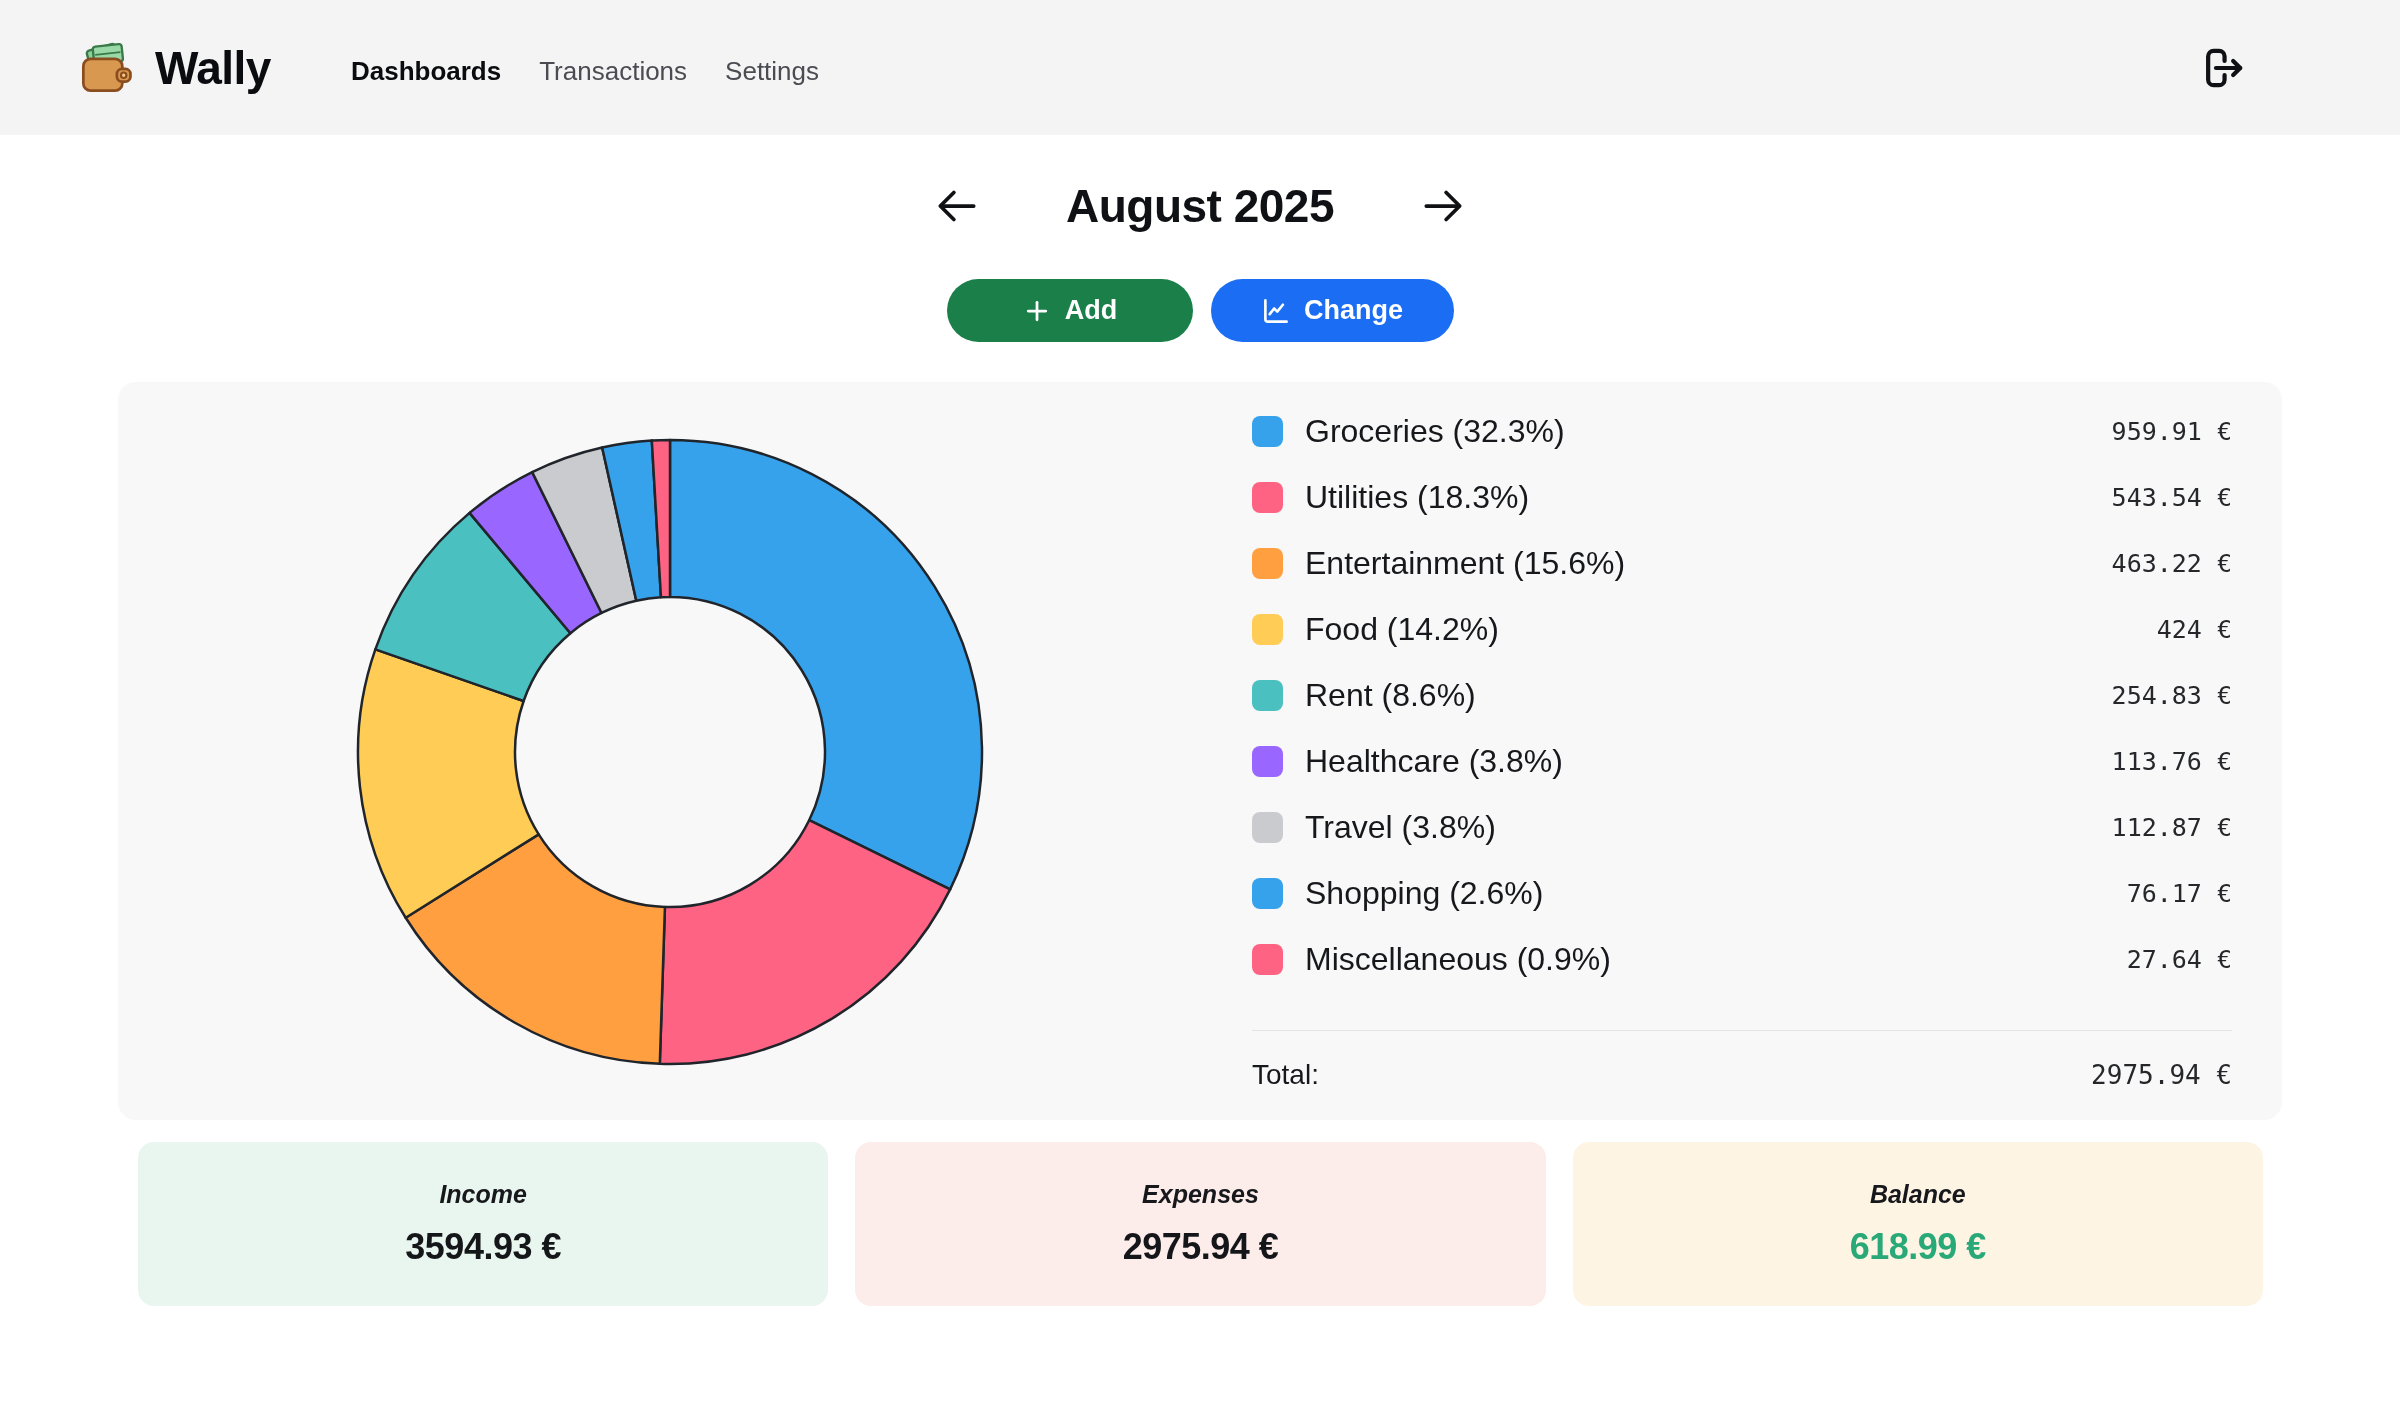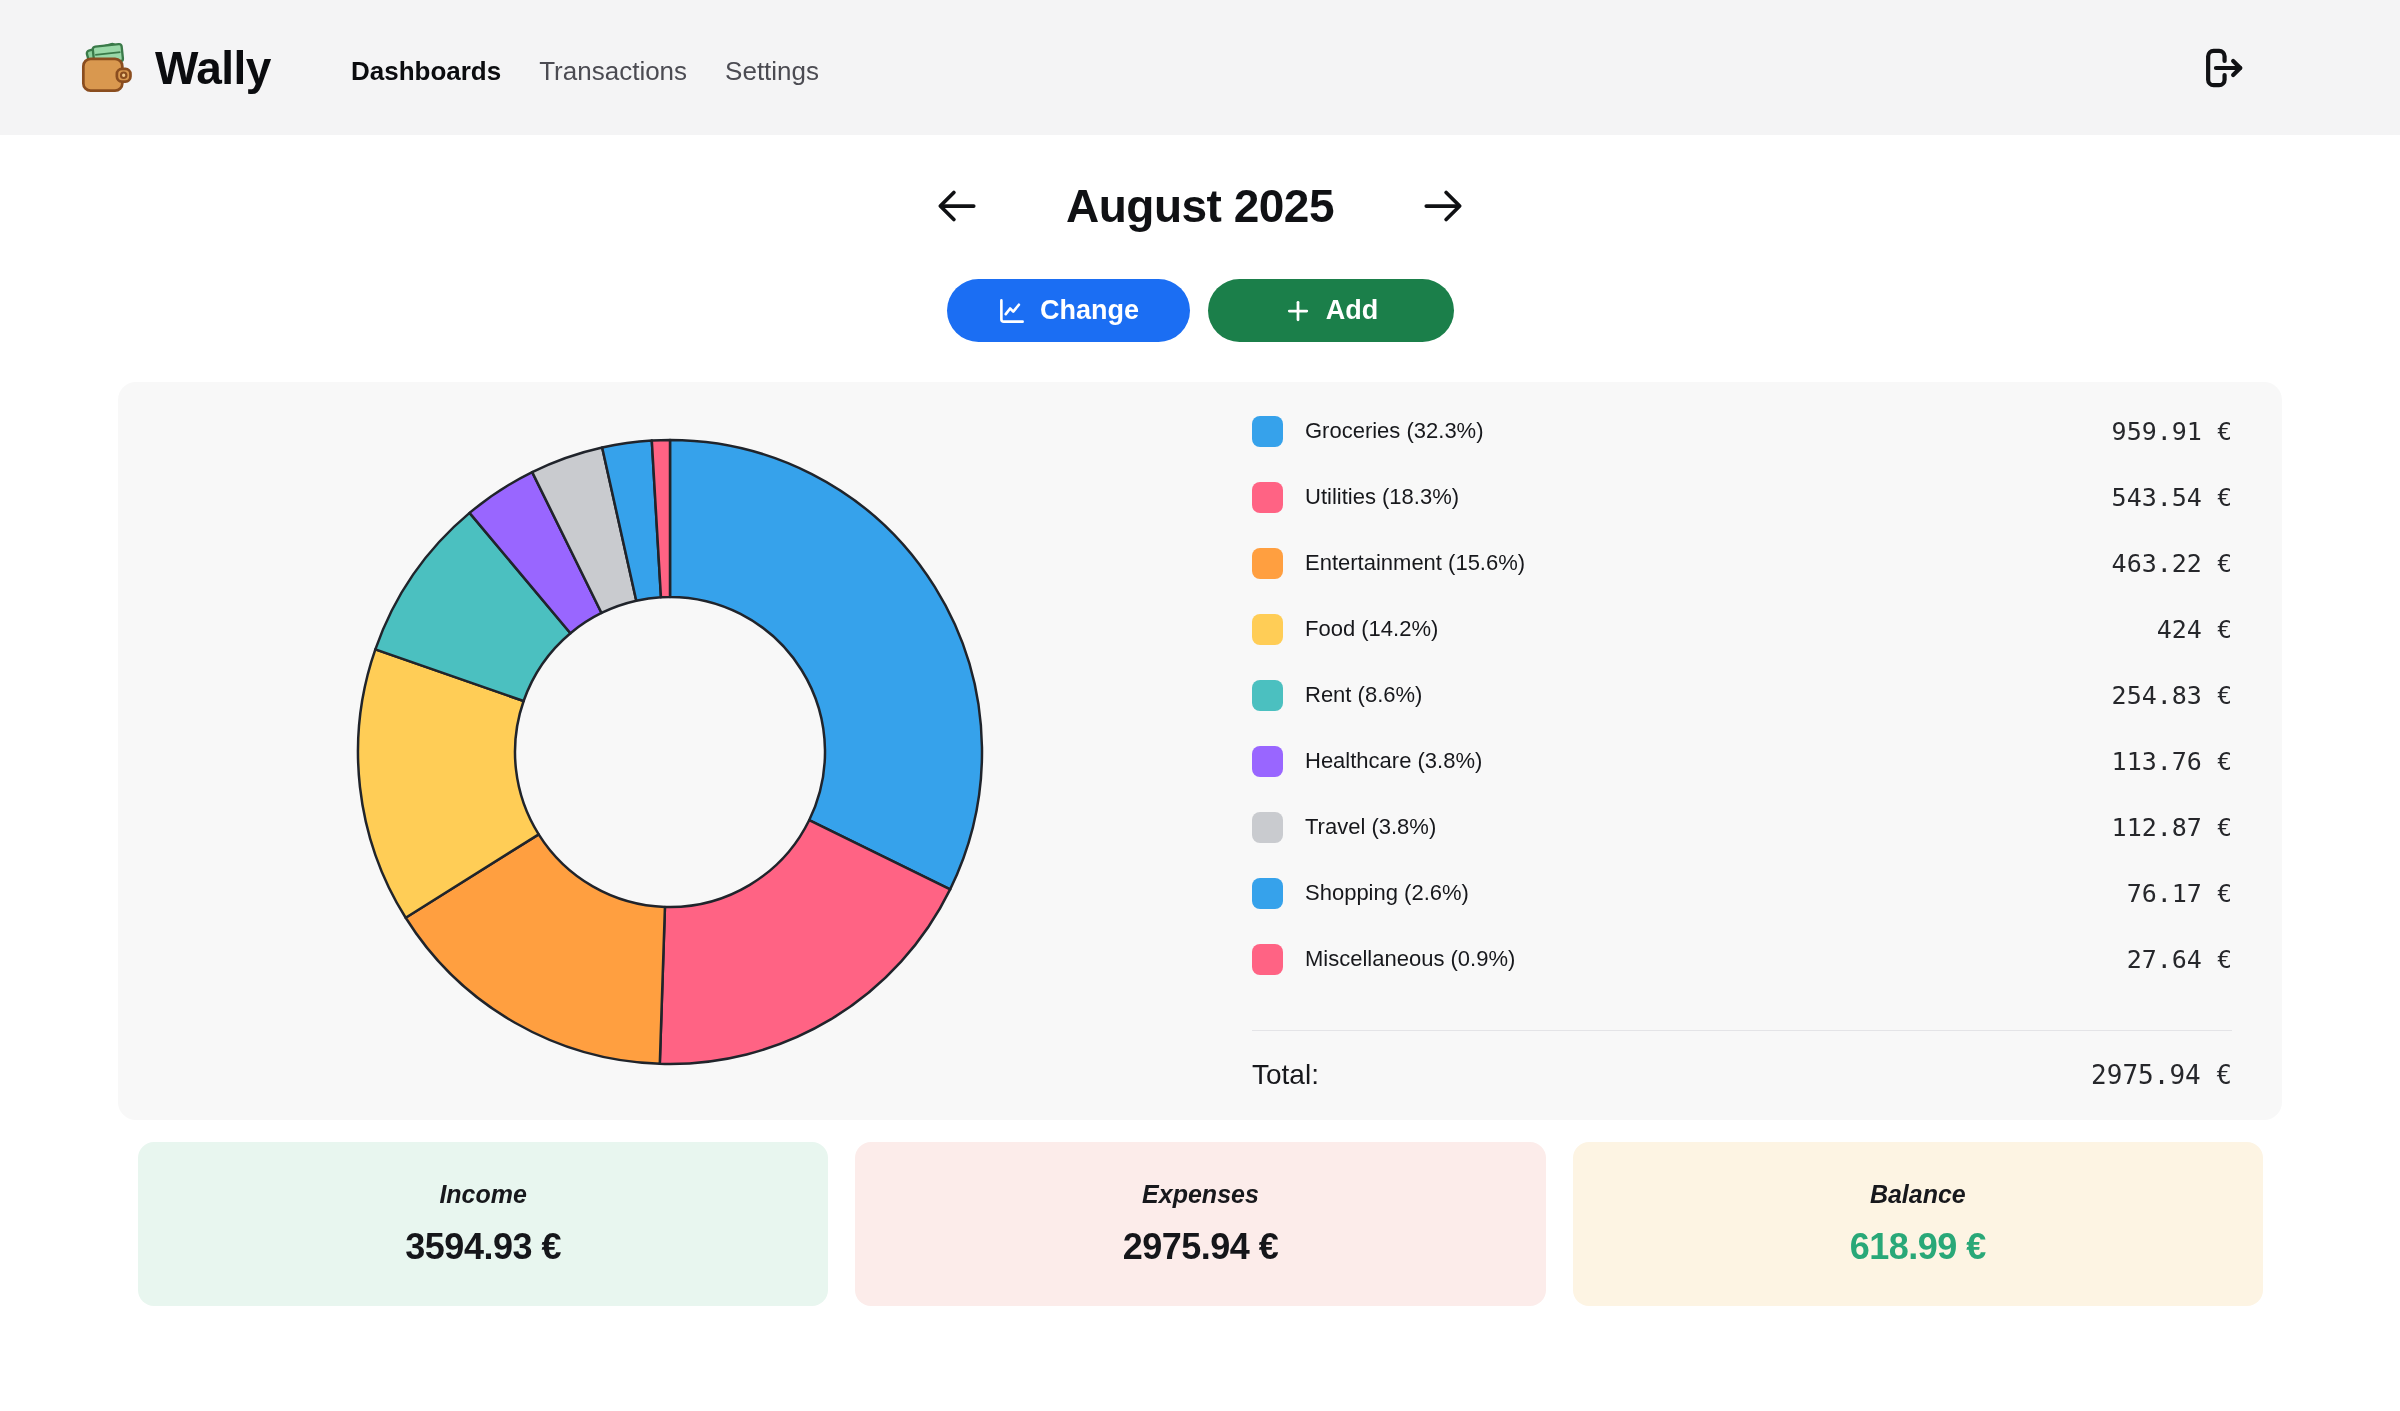--- a/index.html
+++ b/index.html
@@ -79,21 +79,21 @@
 
   .legend {
     position: absolute;
     left: 1134px; top: 16px; width: 980px;
     display: flex; flex-direction: column;
   }
   .legend-row { display: flex; align-items: center; height: 66px; }
   .legend-swatch {
     width: 31px; height: 31px; border-radius: 8px; flex: 0 0 auto;
   }
-  .legend-label { font-size: 22px; color: #17181c; margin-left: 22px; flex: 1; }
+  .legend-label { font-size: 32px; color: #17181c; margin-left: 22px; flex: 1; }
   .legend-value {
     font-family: "DejaVu Sans Mono", monospace;
     font-size: 25px; color: #26272b; margin-left: auto;
   }
   .legend-divider { height: 1px; background: var(--divider, #e4e4e7); margin-top: 38px; }
   .legend-total-row { display: flex; align-items: center; height: 60px; margin-top: 14px; }
   .legend-total-label { font-size: 28px; color: #17181c; }
   .legend-total-value {
     font-family: "DejaVu Sans Mono", monospace;
     font-size: 26px; color: #26272b; margin-left: auto;
@@ -155,33 +155,33 @@
   <h1 class="month-title">August 2025</h1>
   <button class="month-arrow">
     <svg viewBox="0 0 48 48" fill="none" stroke="#101114" stroke-width="3.6" stroke-linecap="round" stroke-linejoin="round">
       <line x1="8" y1="24" x2="39" y2="24"></line>
       <path d="M27 11 L40 24 L27 37"></path>
     </svg>
   </button>
 </div>
 
 <div class="actions-row">
+  <button class="btn btn-add">
+    <svg viewBox="0 0 24 24" width="30" height="30" fill="none" stroke="#ffffff" stroke-width="2.2" stroke-linecap="round">
+      <line x1="12" y1="5" x2="12" y2="19"></line>
+      <line x1="5" y1="12" x2="19" y2="12"></line>
+    </svg>
+    <span>Add</span>
+  </button>
   <button class="btn btn-change">
     <svg viewBox="0 0 24 24" width="30" height="30" fill="none" stroke="#ffffff" stroke-width="2.1" stroke-linecap="round" stroke-linejoin="round">
       <path d="M3.5 3.5 V18.5 C3.5 19.6 4.4 20.5 5.5 20.5 H20.5"></path>
       <path d="M7 14.5 L10.5 10 L13 12.5 L17.5 7"></path>
     </svg>
     <span>Change</span>
-  </button>
-  <button class="btn btn-add">
-    <svg viewBox="0 0 24 24" width="30" height="30" fill="none" stroke="#ffffff" stroke-width="2.2" stroke-linecap="round">
-      <line x1="12" y1="5" x2="12" y2="19"></line>
-      <line x1="5" y1="12" x2="19" y2="12"></line>
-    </svg>
-    <span>Add</span>
   </button>
 </div>
 
 <section class="chart-card">
   <div class="donut-wrap">
     <svg id="donut" viewBox="0 0 640 640">
         <path d="M 320 8 A 312 312 0 0 1 600.1355075851355 457.36119317339404 L 459.16988357594875 388.2403363521669 A 155 155 0 0 0 320 165 Z" fill="#36A2EB" stroke="#20242b" stroke-width="2.5" stroke-linejoin="round"></path>
         <path d="M 600.1355075851355 457.36119317339404 A 312 312 0 0 1 309.8046080566947 631.8333753515208 L 314.9349815666272 474.91722172912085 A 155 155 0 0 0 459.16988357594875 388.2403363521669 Z" fill="#FF6384" stroke="#20242b" stroke-width="2.5" stroke-linejoin="round"></path>
         <path d="M 309.8046080566947 631.8333753515208 A 312 312 0 0 1 55.67358237049979 485.7574883471484 L 188.6839912417547 402.34747017246156 A 155 155 0 0 0 314.9349815666272 474.91722172912085 Z" fill="#FF9F40" stroke="#20242b" stroke-width="2.5" stroke-linejoin="round"></path>
         <path d="M 55.67358237049979 485.7574883471484 A 312 312 0 0 1 25.354182543688523 217.39472598593193 L 173.62146889189654 269.0262260507034 A 155 155 0 0 0 188.6839912417547 402.34747017246156 Z" fill="#FFCD56" stroke="#20242b" stroke-width="2.5" stroke-linejoin="round"></path>

